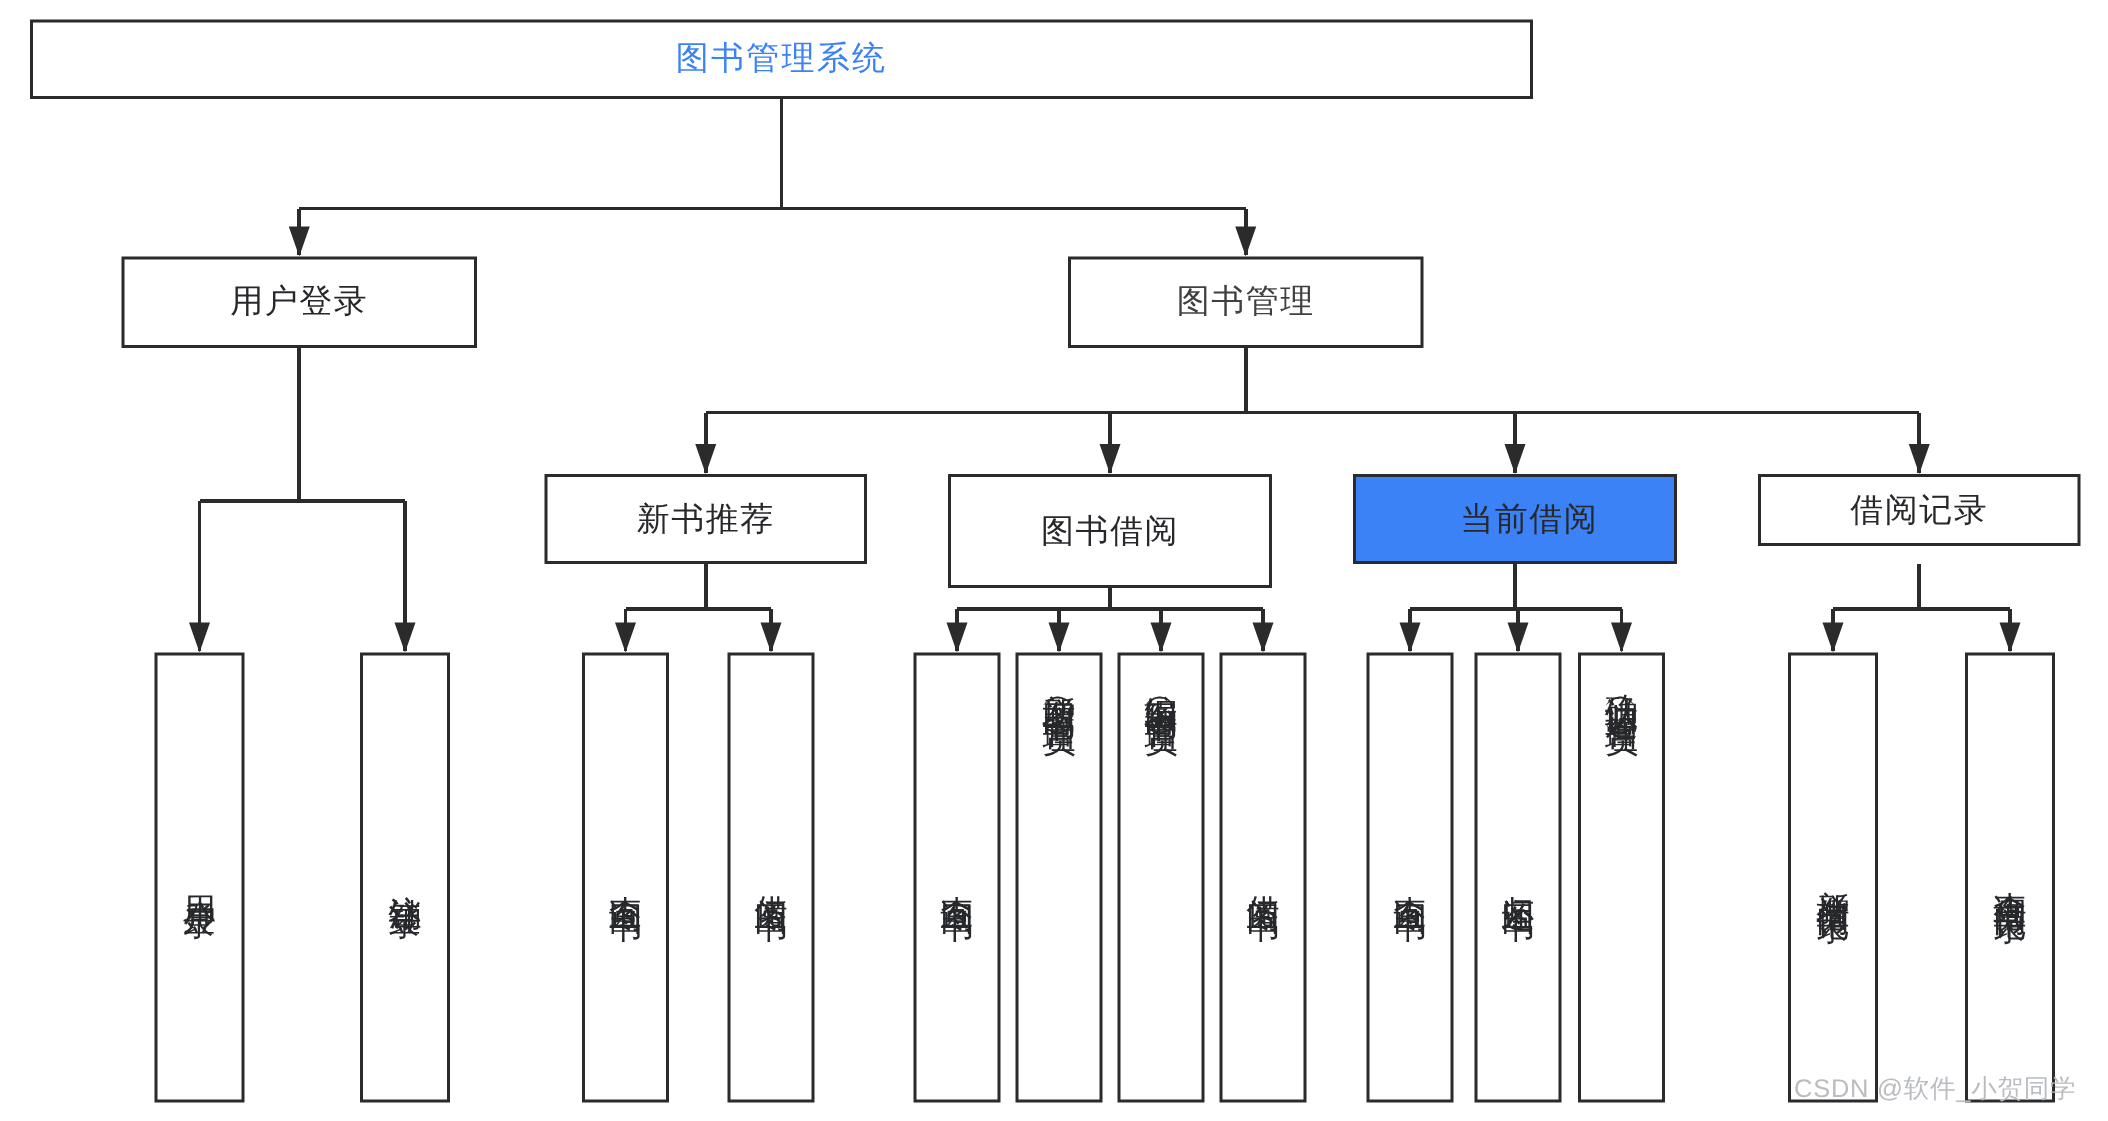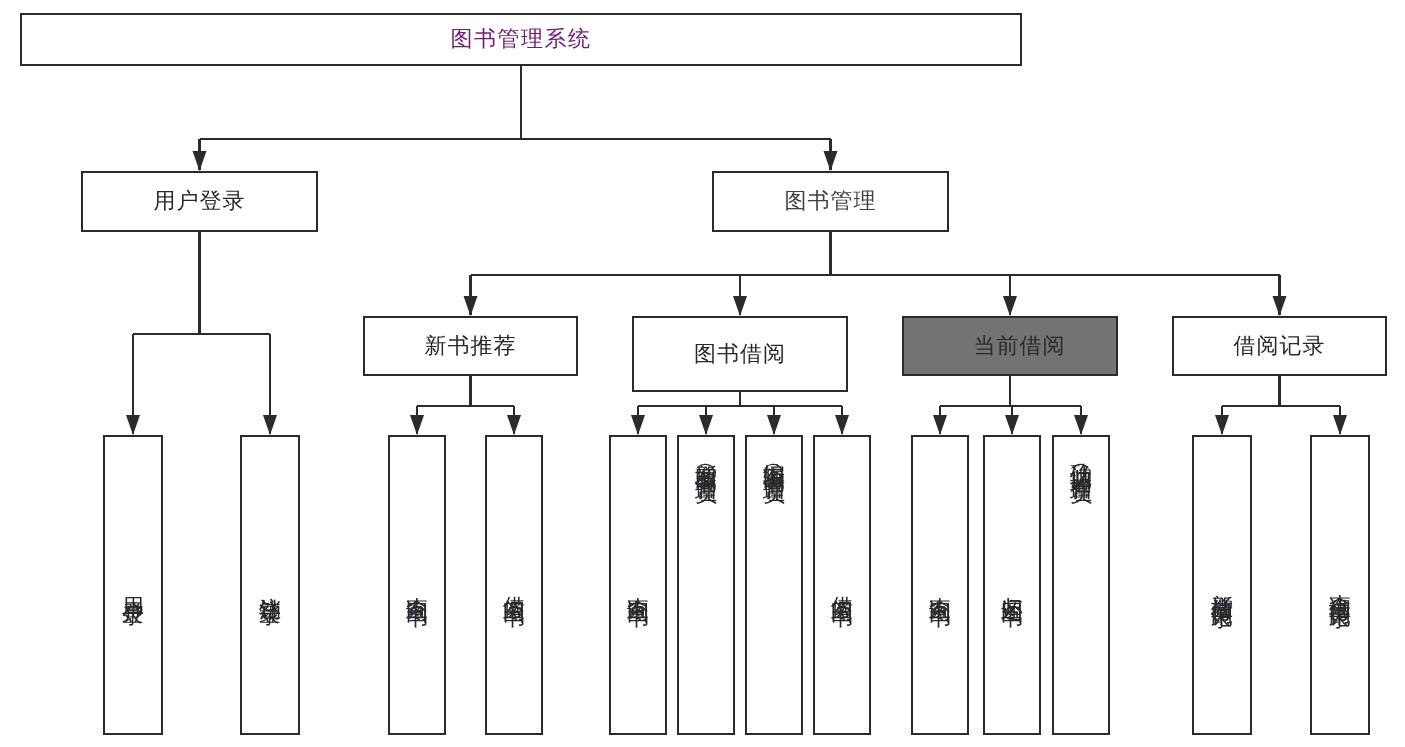--- a/index.html
+++ b/index.html
@@ -131,38 +131,38 @@
       <path d="M 1074 415 L 1088 415 L 1081 435 Z" fill="#2b2b2b"></path>
       <line x1="1279.5" y1="376" x2="1279.5" y2="406" stroke="#2b2b2b" stroke-width="2.6" shape-rendering="crispEdges"></line>
       <line x1="1222" y1="406" x2="1340" y2="406" stroke="#2b2b2b" stroke-width="2.6" shape-rendering="crispEdges"></line>
       <line x1="1222" y1="406" x2="1222" y2="434" stroke="#2b2b2b" stroke-width="2.6" shape-rendering="crispEdges"></line>
       <path d="M 1215 415 L 1229 415 L 1222 435 Z" fill="#2b2b2b"></path>
       <line x1="1340" y1="406" x2="1340" y2="434" stroke="#2b2b2b" stroke-width="2.6" shape-rendering="crispEdges"></line>
       <path d="M 1333 415 L 1347 415 L 1340 435 Z" fill="#2b2b2b"></path>
     </svg>
   <div id="nodes">
       <div class="node root horiz" style="left: 20px; top: 13px; width: 1002px; height: 53px; border-color: rgb(43, 43, 43); background: rgb(255, 255, 255);">
-        <span class="label" style="color: #701a75;">图书管理系统</span>
+        <span class="label" style="color: #3b82f6;">图书管理系统</span>
       </div>
       <div class="node horiz" style="left: 81px; top: 171px; width: 237px; height: 61px; border-color: rgb(43, 43, 43); background: rgb(255, 255, 255);">
         <span class="label" style="color: rgb(39, 40, 43);">用户登录</span>
       </div>
       <div class="node horiz" style="left: 712px; top: 171px; width: 237px; height: 61px; border-color: rgb(43, 43, 43); background: rgb(255, 255, 255);">
         <span class="label" style="color: #404040;">图书管理</span>
       </div>
       <div class="node horiz" style="left: 363px; top: 316px; width: 215px; height: 60px; border-color: rgb(43, 43, 43); background: rgb(255, 255, 255);">
         <span class="label" style="color: rgb(39, 40, 43); text-align: center;">新书推荐</span>
       </div>
       <div class="node horiz" style="left: 632px; top: 316px; width: 216px; height: 76px; border-color: rgb(43, 43, 43); background: rgb(255, 255, 255); justify-content: center;">
         <span class="label" style="color: rgb(39, 40, 43);">图书借阅</span>
       </div>
-      <div class="node horiz" style="left: 902px; top: 316px; width: 216px; height: 60px; border-color: rgb(43, 43, 43); background: #737373; padding-left: 19px;">
+      <div class="node horiz" style="left: 902px; top: 316px; width: 216px; height: 60px; border-color: rgb(43, 43, 43); background: #3b82f6; padding-left: 19px;">
         <span class="label" style="color: rgb(39, 40, 43);">当前借阅</span>
       </div>
-      <div class="node horiz" style="left: 1172px; top: 316px; width: 215px; height: 60px; border-color: rgb(43, 43, 43); background: rgb(255, 255, 255);">
+      <div class="node horiz" style="left: 1172px; top: 316px; width: 215px; height: 48px; border-color: rgb(43, 43, 43); background: rgb(255, 255, 255);">
         <span class="label" style="color: rgb(39, 40, 43);">借阅记录</span>
       </div>
       <div class="node vert centered" style="left: 103px; top: 435px; width: 60px; height: 300px; border-color: rgb(43, 43, 43); background: rgb(255, 255, 255);">
         <span class="label" style="color: rgb(39, 40, 43);">用户登录</span>
       </div>
       <div class="node vert centered" style="left: 240px; top: 435px; width: 60px; height: 300px; border-color: rgb(43, 43, 43); background: rgb(255, 255, 255);">
         <span class="label" style="color: rgb(39, 40, 43);">注销登录</span>
       </div>
       <div class="node vert centered" style="left: 388px; top: 435px; width: 58px; height: 300px; border-color: rgb(43, 43, 43); background: rgb(255, 255, 255);">
         <span class="label" style="color: rgb(39, 40, 43);">查询图书</span>
@@ -191,13 +191,14 @@
       <div class="node vert topal" style="left: 1052px; top: 435px; width: 58px; height: 300px; border-color: rgb(43, 43, 43); background: rgb(255, 255, 255);">
         <span class="label" style="color: rgb(39, 40, 43);">确认归还（管理员）</span>
       </div>
       <div class="node vert centered" style="left: 1192px; top: 435px; width: 60px; height: 300px; border-color: rgb(43, 43, 43); background: rgb(255, 255, 255);">
         <span class="label" style="color: rgb(39, 40, 43);">新增借阅记录</span>
       </div>
       <div class="node vert centered" style="left: 1310px; top: 435px; width: 60px; height: 300px; border-color: rgb(43, 43, 43); background: rgb(255, 255, 255);">
         <span class="label" style="color: rgb(39, 40, 43);">查询借阅记录</span>
       </div>
     </div>
+  <div class="watermark" style="left: 1196px; top: 714px; color: rgb(185, 188, 192);">CSDN @软件_小贺同学</div>
 </div>
 
 </body></html>

